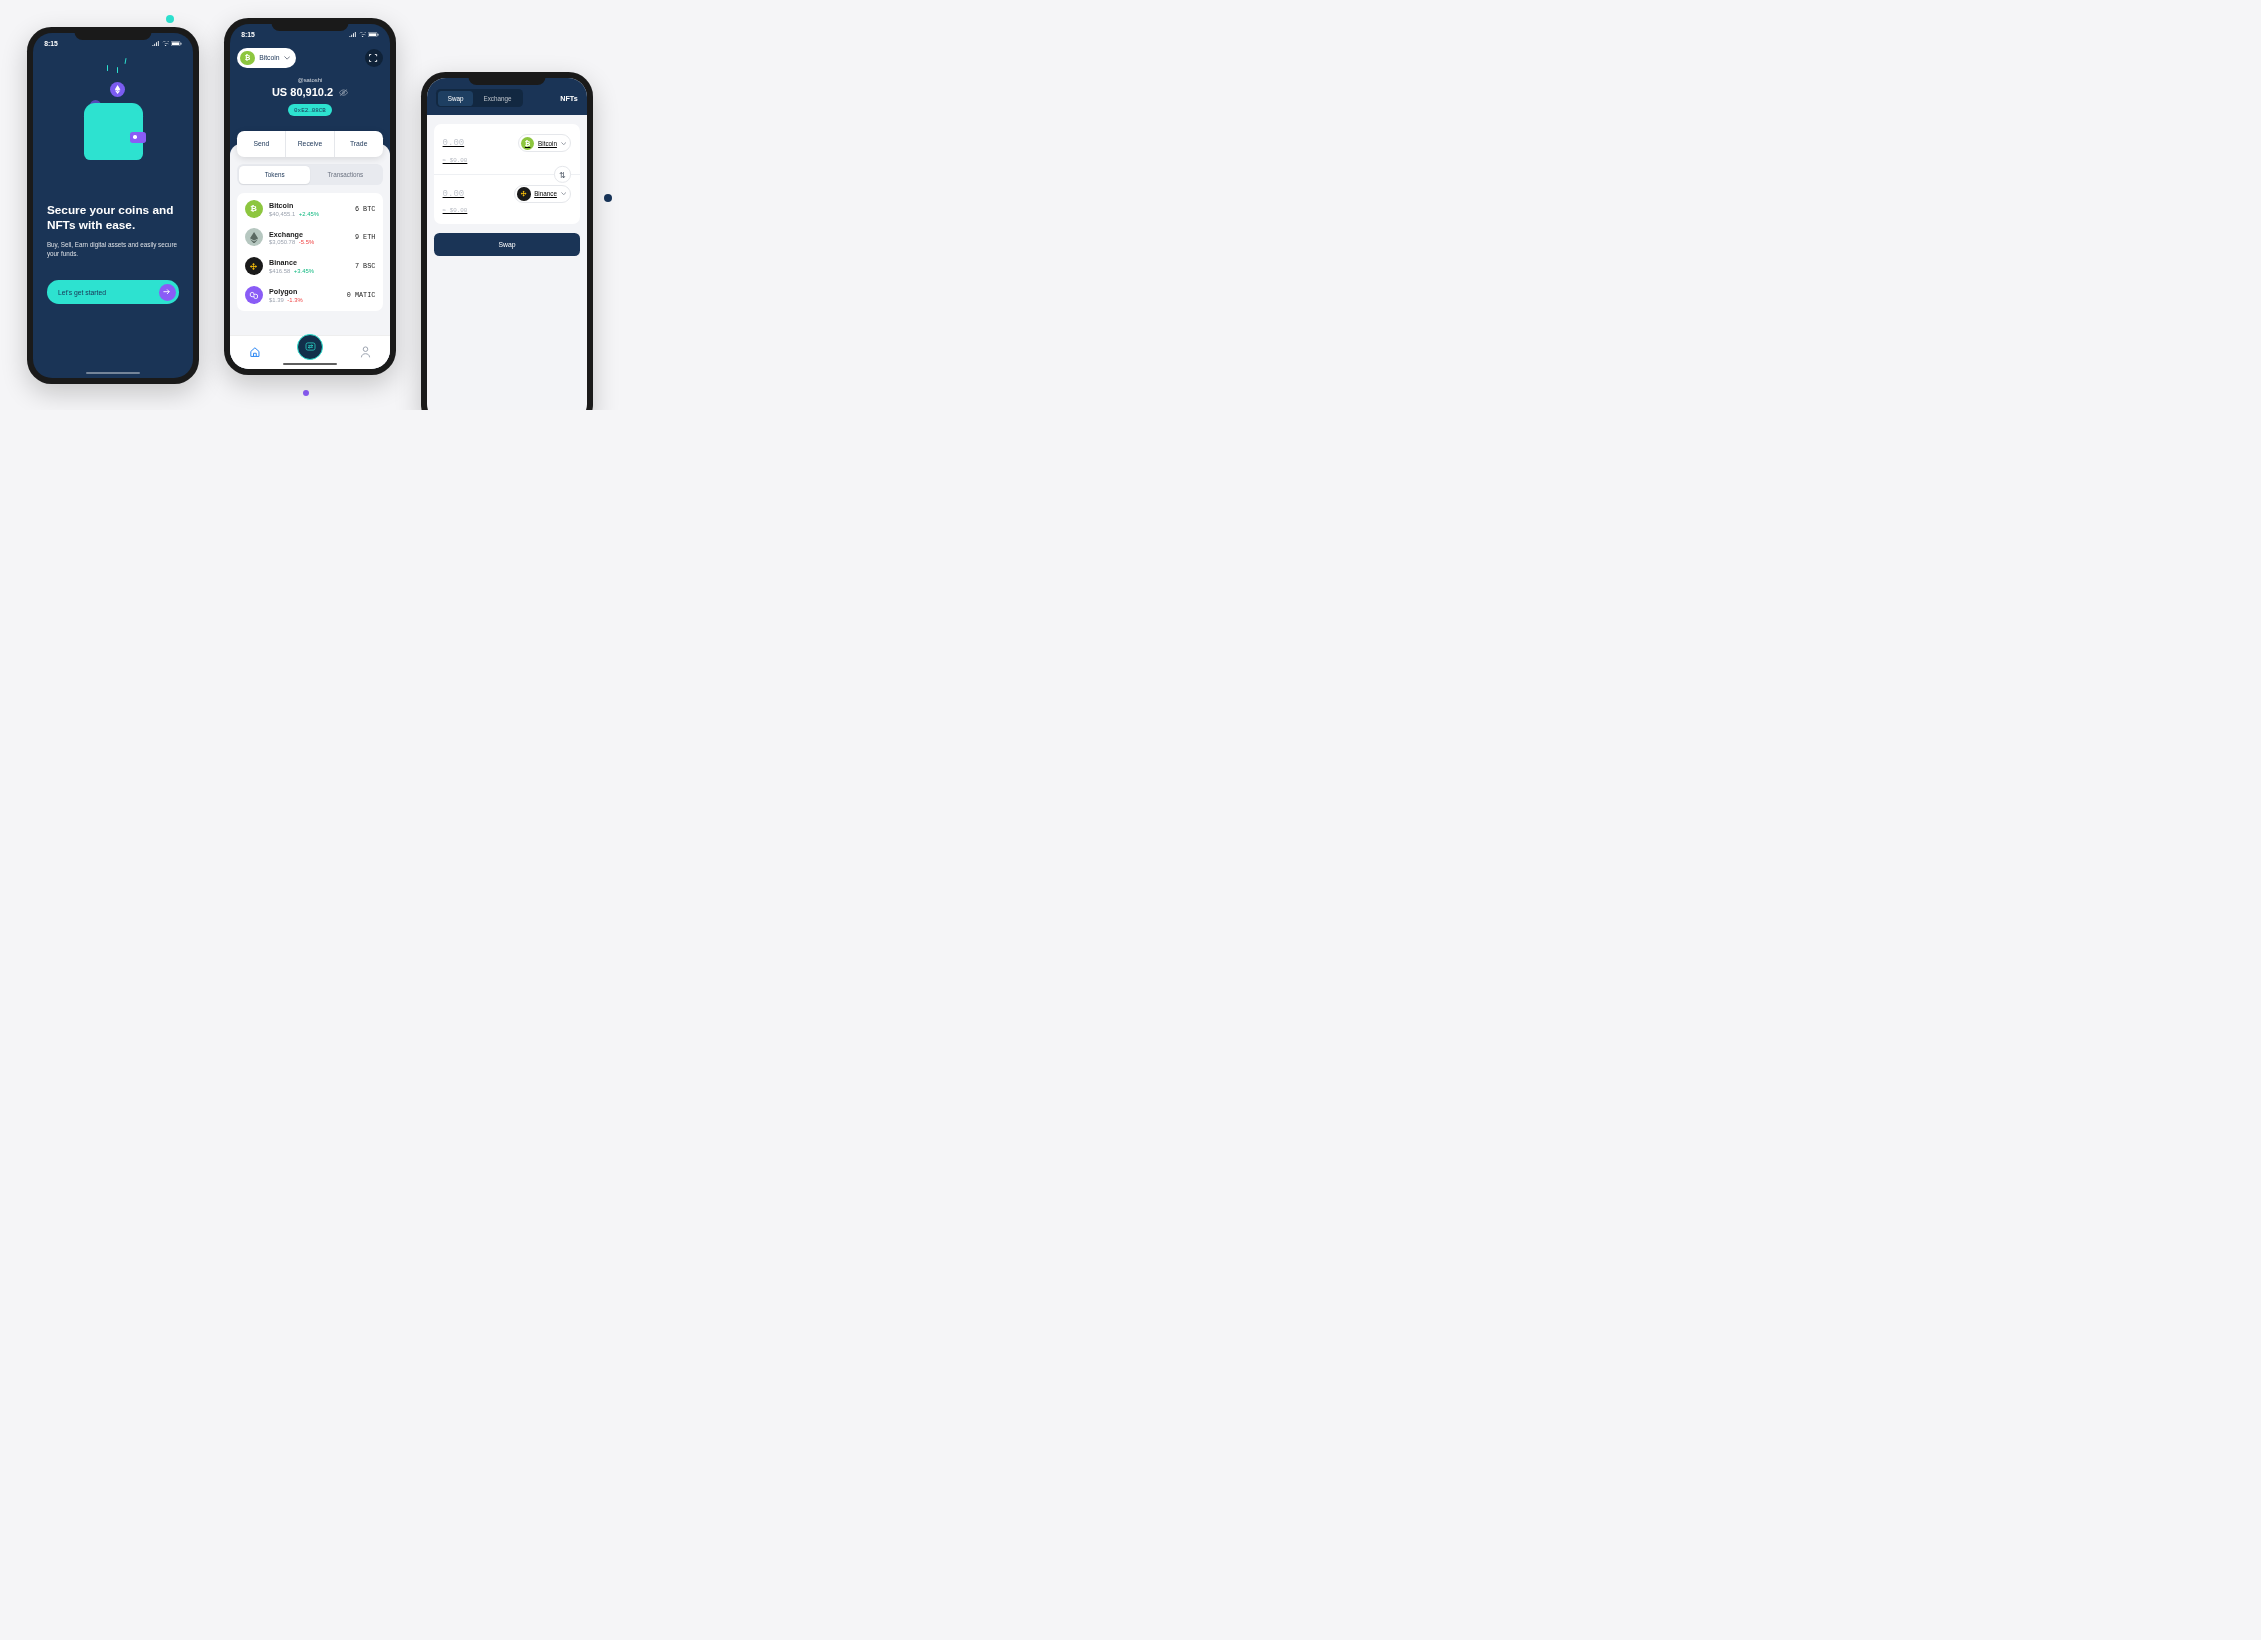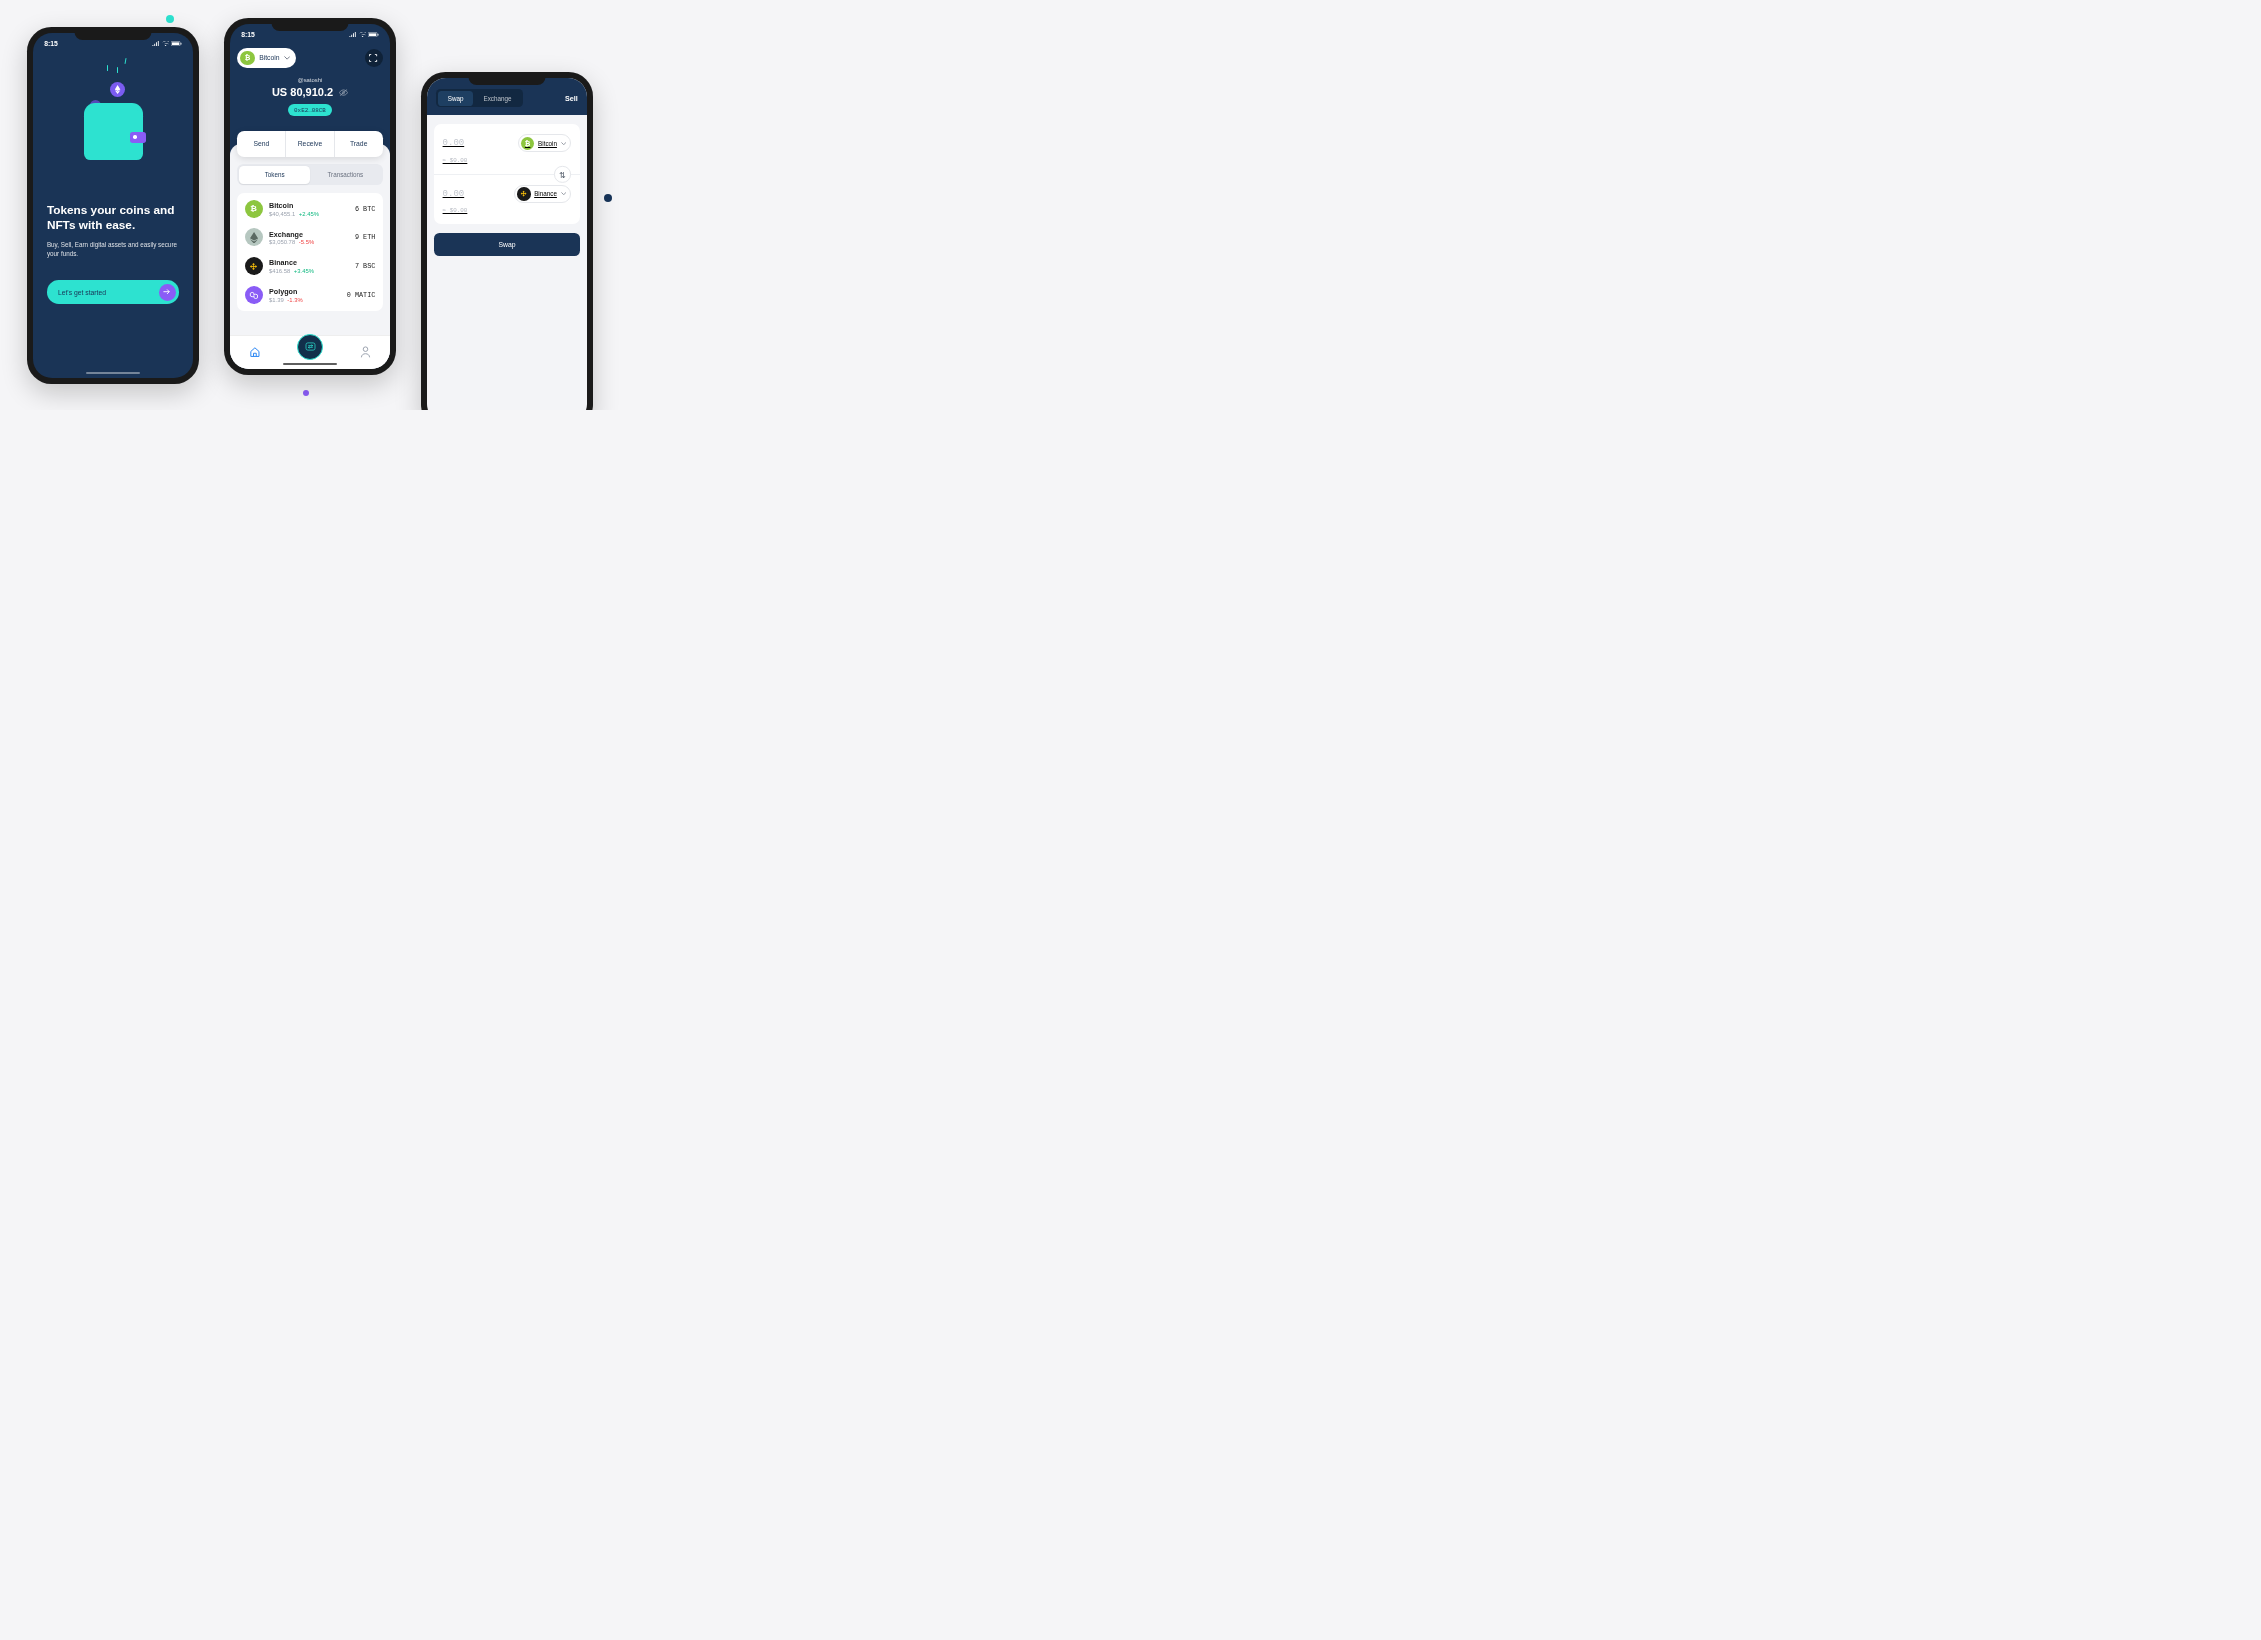--- a/index.html
+++ b/index.html
@@ -136,21 +136,21 @@
                 <path fill="#fff" d="M8 0l8 13-8 4-8-4zM8 26l8-11-8 4-8-4z"></path>
               </svg>
           </span>
           <span class="coin coin-eth2"></span>
           <div class="wallet-flap"></div>
           <div class="wallet-body"></div>
           <div class="wallet-clasp"></div>
         </div>
       </div>
       <div class="onboard-text">
-        <h1 class="onboard-title">Tokens your coins and NFTs with ease.</h1>
+        <h1 class="onboard-title">Secure your coins and NFTs with ease.</h1>
         <p class="onboard-sub">Buy, Sell, Earn digital assets and easily secure your funds.</p>
       </div>
       <div class="cta">
         <span>Let's get started</span>
         <span class="cta-arrow">
           <svg width="7.2" height="5.4" viewBox="0 0 16 12">
               <path fill="none" stroke="currentColor" stroke-width="2" d="M1 6h13M9 1l5 5-5 5"></path>
             </svg>
         </span>
       </div>
@@ -300,21 +300,21 @@
   </div>
 
   <div class="phone phone-3">
     <div class="notch"></div>
     <div class="screen screen-swap">
       <div class="swap-header">
         <div class="swap-seg">
           <div class="active">Swap</div>
           <div>Exchange</div>
         </div>
-        <span class="done">Sell</span>
+        <span class="done">NFTs</span>
       </div>
 
       <div class="swap-card">
         <div class="swap-side">
           <div class="swap-row1">
             <span class="amt-input">0.00</span>
             <div class="coin-pill">
               <span class="icon ti-btc" style="color:#fff">₿</span>
               <span>Bitcoin</span>
               <span class="chevron">

